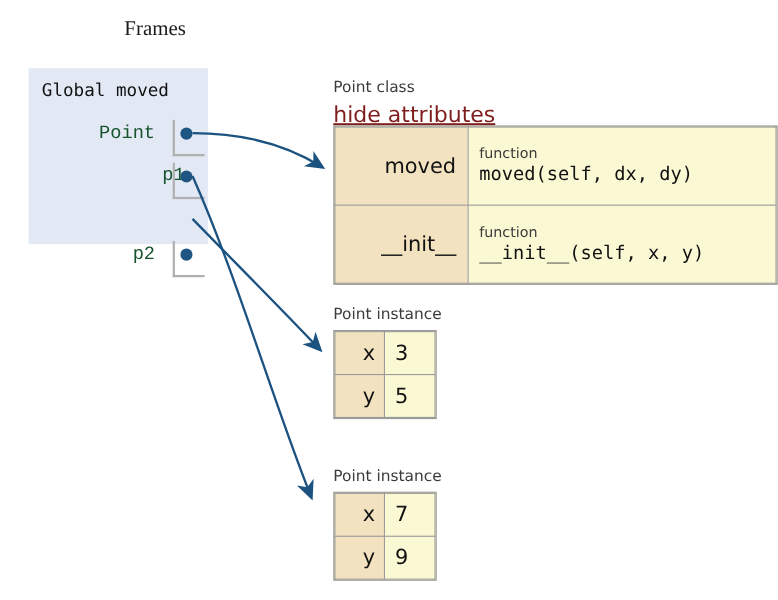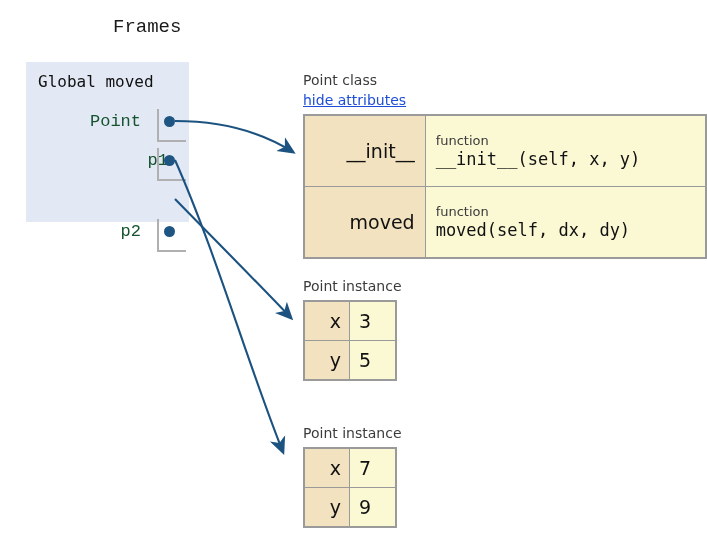--- a/index.html
+++ b/index.html
@@ -18,21 +18,21 @@
   #stage {
     position: absolute;
     left: 0; top: 0;
     width: 707px;
     height: 545px;
   }
 
   
   .col-heading {
     position: absolute;
-    font-family: Liberation Mono, monospace;
+    font-family: Liberation Serif, serif;
     font-size: 19px;
     color: #1a1a1a;
     white-space: nowrap;
   }
   #heading-frames { left: 113px; top: 16px; }
   #heading-objects { left: 283px; top: 16px; }
 
   
   #global-frame {
     position: absolute;
@@ -91,22 +91,22 @@
   .obj-label {
     position: absolute;
     font-family: "DejaVu Sans", "Liberation Sans", sans-serif;
     font-size: 14px;
     color: #3b3b3b;
     white-space: nowrap;
   }
   .obj-link {
     position: absolute;
     font-family: "DejaVu Sans", "Liberation Sans", sans-serif;
-    font-size: 14px;
-    color: #1d4ed8;
+    font-size: 20px;
+    color: #7f1d1d;
     text-decoration: underline;
     white-space: nowrap;
     cursor: pointer;
   }
 
   
   .obj-table {
     position: absolute;
     border: 1px solid #9a9a9a;
     border-collapse: collapse;
@@ -212,31 +212,31 @@
     </div>
   </div>
 
   <div class="obj-label" style="left:303px; top:72px;text-align:right;">Point class</div>
   <div class="obj-link" style="left:303px; top:92px;">hide attributes</div>
 
   <div class="obj-table" id="point-class-table">
     <table>
       <tbody>
           <tr>
+        <td class="cell-key">moved</td>
+        <td class="cell-val">
+          <span class="val-type">function</span>
+          <span class="val-sig">moved(self, dx, dy)</span>
+        </td>
+      </tr>
+      <tr>
         <td class="cell-key">__init__</td>
         <td class="cell-val">
           <span class="val-type">function</span>
           <span class="val-sig">__init__(self, x, y)</span>
-        </td>
-      </tr>
-      <tr>
-        <td class="cell-key">moved</td>
-        <td class="cell-val">
-          <span class="val-type">function</span>
-          <span class="val-sig">moved(self, dx, dy)</span>
         </td>
       </tr>
     </tbody>
       </table>
   </div>
 
   <div class="obj-label" style="left:303px; top:278px;">Point instance</div>
 
   <div class="obj-table inst-table" id="inst1-table">
     <table>

